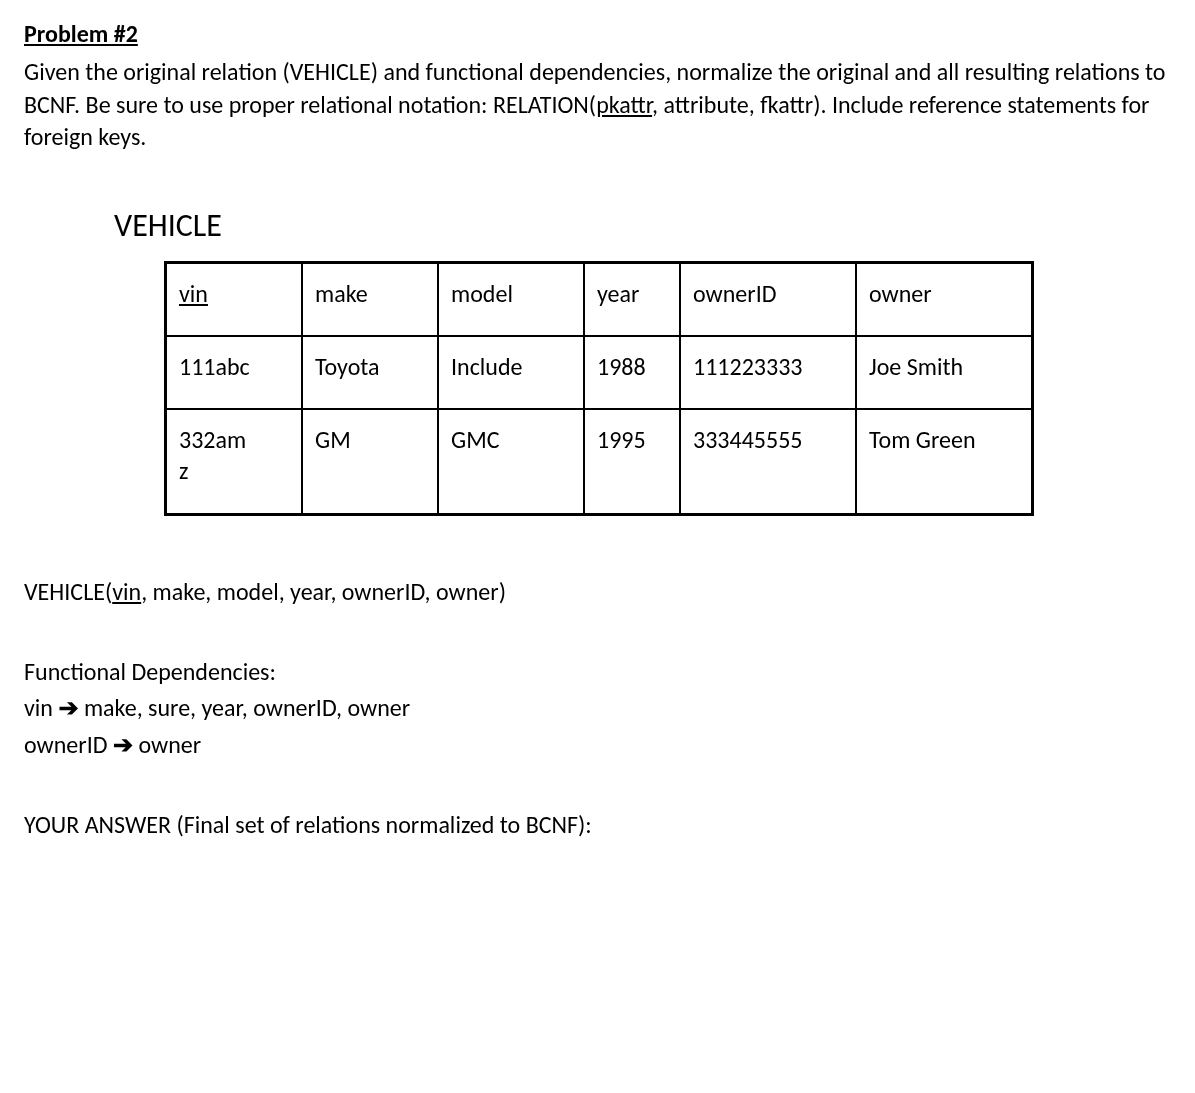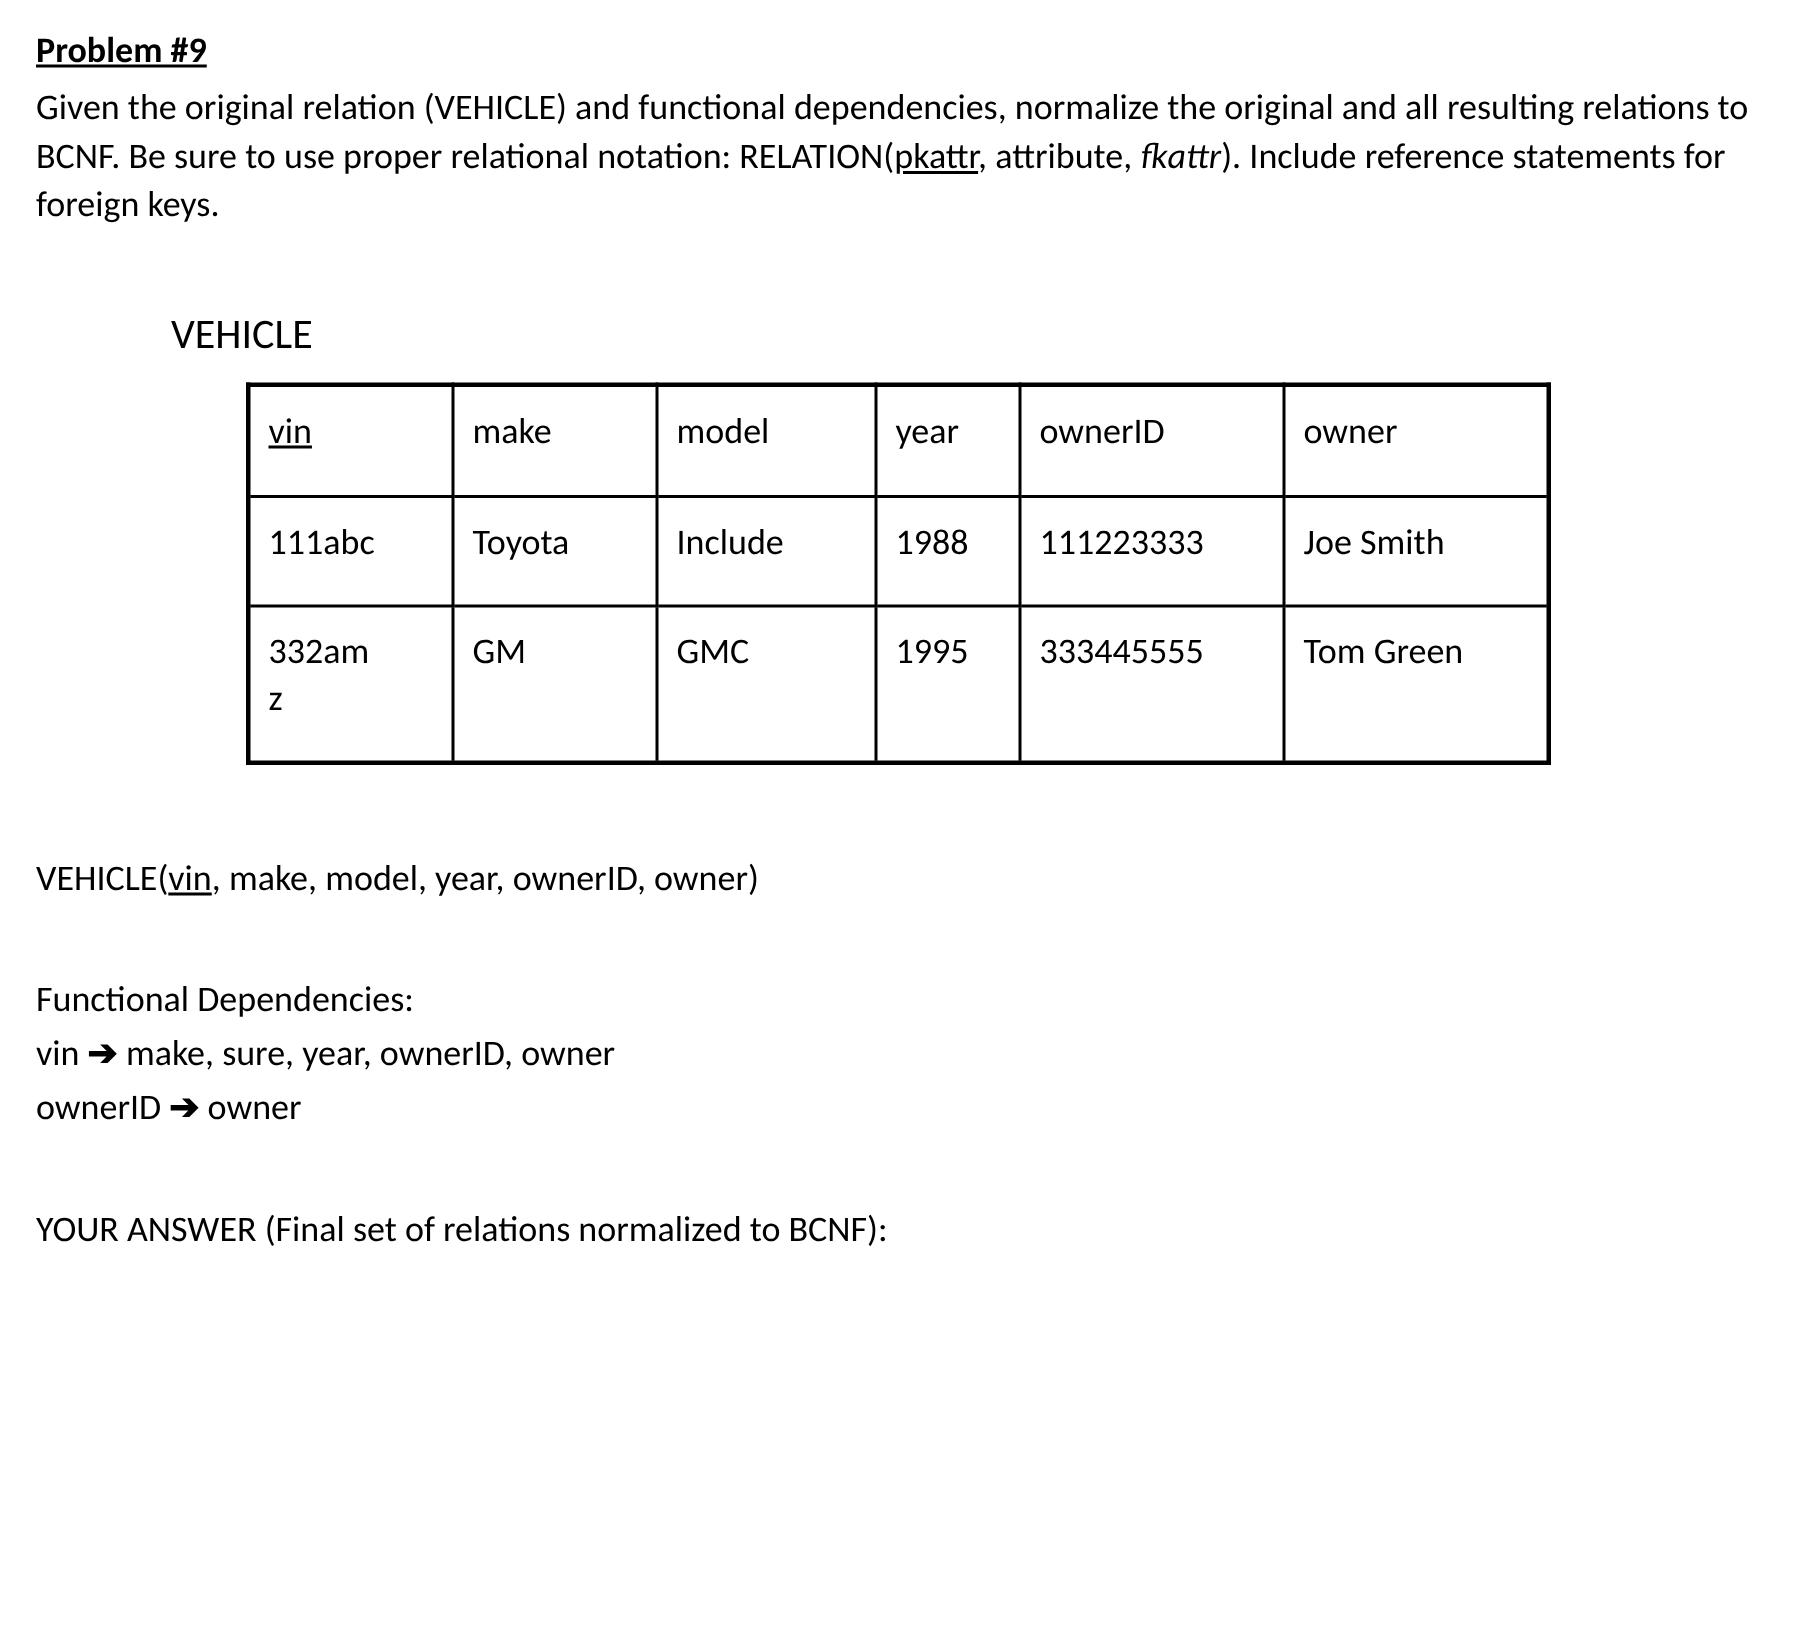--- a/index.html
+++ b/index.html
@@ -13,22 +13,22 @@
     box-sizing: border-box;
     line-height: 1.35;
   }
   .title {
     font-weight: bold;
     text-decoration: underline;
     margin-bottom: 6px;
   }
   .intro { margin-bottom: 50px; }
   .pkattr { text-decoration: underline; text-align: right; }
-  .fkattr { font-style: italic; }
-  .tbl-label { margin-left: 90px; margin-bottom: 14px; font-size: 28px; }
+  .fkattr { }
+  .tbl-label { margin-left: 90px; margin-bottom: 14px; font-size: 32px; }
   table.vehicle {
     border-collapse: collapse;
     margin-left: 140px;
     margin-bottom: 60px;
     border: 3px solid #000;
   }
   table.vehicle th, table.vehicle td {
     border: 2px solid #000;
     padding: 14px 12px 26px 12px;
     font-size: 24px;
@@ -46,21 +46,21 @@
   .col-owner { width: 150px; }
   .schema { margin-bottom: 48px; }
   .fd-title { margin-bottom: 4px; }
   .fd-line  { margin-bottom: 4px; }
   .arrow { font-weight: bold; }
   .answer { font-weight: normal; margin-top: 48px; }
 </style>
 </head>
 <body>
 
-<div class="title">Problem #9</div>
+<div class="title">Problem #2</div>
 
 <div class="intro">
   <span>Given the original relation (VEHICLE) and functional dependencies, normalize the original and all resulting relations to BCNF.  Be sure to use proper relational notation:  RELATION(</span><span class="pkattr">pkattr</span><span>, attribute, </span><span class="fkattr">fkattr</span><span>).  Include reference statements for foreign keys.</span>
 </div>
 
 <div class="tbl-label">VEHICLE</div>
 
 <table class="vehicle">
   <tbody>
       <tr>

